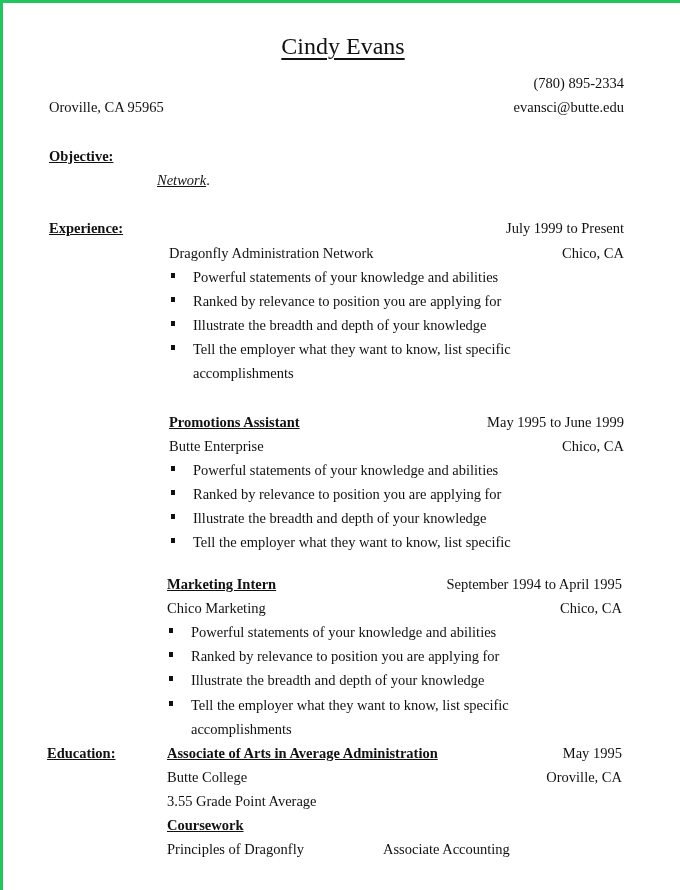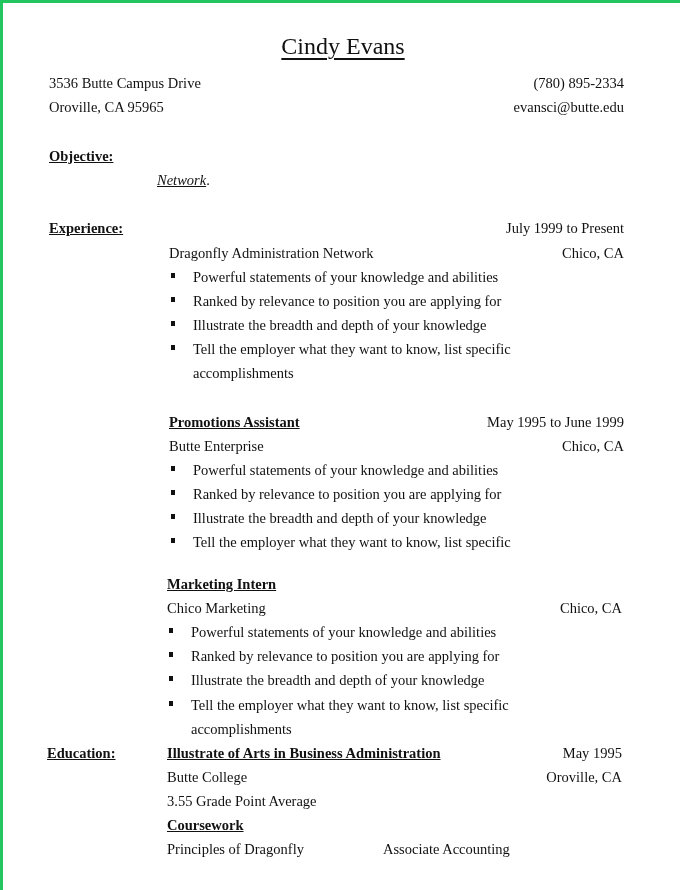--- a/index.html
+++ b/index.html
@@ -26,21 +26,20 @@
     position: absolute; width: 4px; height: 5px; background: #111;
   }
 </style>
 </head>
 <body>
 
 <div class="page">
 
   <div class="title"><span>Cindy Evans</span></div>
 
-  <div class="abs" style="left:46px; top:71px;">3536 Butte Campus Drive</div>
   <div class="abs" style="left:46px; top:95px;">Oroville, CA 95965</div>
   <div class="abs right" style="right:57px; top:71px;">(780) 895-2334</div>
   <div class="abs right" style="right:57px; top:95px;">evansci@butte.edu</div>
 
   <div class="abs label" style="left:46px; top:144px;">Objective:</div>
   <div class="abs" style="left:154px; top:168px;"><span class="ital">Network</span><span>.</span></div>
 
   <div class="abs label" style="left:46px; top:216px;">Experience:</div>
 
   <div class="abs right" style="right:57px; top:216px;">July 1999 to Present</div>
@@ -63,34 +62,35 @@
   <span class="bullet-sq" style="left:168px; top:463px;"></span>
   <div class="abs" style="left:190px; top:458px;">Powerful statements of your knowledge and abilities</div>
   <span class="bullet-sq" style="left:168px; top:487px;"></span>
   <div class="abs" style="left:190px; top:482px;">Ranked by relevance to position you are applying for</div>
   <span class="bullet-sq" style="left:168px; top:511px;"></span>
   <div class="abs" style="left:190px; top:506px;">Illustrate the breadth and depth of your knowledge</div>
   <span class="bullet-sq" style="left:168px; top:535px;"></span>
   <div class="abs" style="left:190px; top:530px;">Tell the employer what they want to know, list specific</div>
 
   <div class="abs job-title" style="left:164px; top:572px;">Marketing Intern</div>
+  <div class="abs right" style="right:59px; top:572px;">September 1994 to April 1995</div>
   <div class="abs" style="left:164px; top:596px;">Chico Marketing</div>
   <div class="abs right" style="right:59px; top:596px;">Chico, CA</div>
   <span class="bullet-sq" style="left:166px; top:625px;"></span>
   <div class="abs" style="left:188px; top:620px;">Powerful statements of your knowledge and abilities</div>
   <span class="bullet-sq" style="left:166px; top:649px;"></span>
   <div class="abs" style="left:188px; top:644px;">Ranked by relevance to position you are applying for</div>
   <span class="bullet-sq" style="left:166px; top:673px;"></span>
   <div class="abs" style="left:188px; top:668px;">Illustrate the breadth and depth of your knowledge</div>
   <span class="bullet-sq" style="left:166px; top:698px;"></span>
   <div class="abs" style="left:188px; top:693px;">Tell the employer what they want to know, list specific</div>
   <div class="abs" style="left:188px; top:717px;">accomplishments</div>
 
   <div class="abs label" style="left:44px; top:741px;">Education:</div>
-  <div class="abs job-title" style="left:164px; top:741px;">Illustrate of Arts in Business Administration</div>
+  <div class="abs job-title" style="left:164px; top:741px;">Associate of Arts in Average Administration</div>
   <div class="abs right" style="right:59px; top:741px;">May 1995</div>
   <div class="abs" style="left:164px; top:765px;">Butte College</div>
   <div class="abs right" style="right:59px; top:765px;">Oroville, CA</div>
   <div class="abs" style="left:164px; top:789px;">3.55 Grade Point Average</div>
   <div class="abs job-title" style="left:164px; top:813px;">Coursework</div>
   <div class="abs" style="left:164px; top:837px;">Principles of Dragonfly</div>
   <div class="abs" style="left:380px; top:837px;">Associate Accounting</div>
 
 </div>
 

